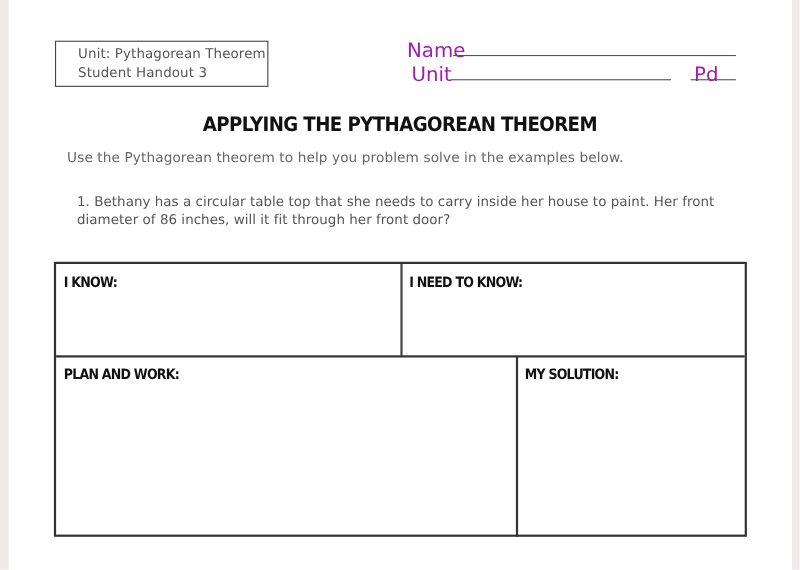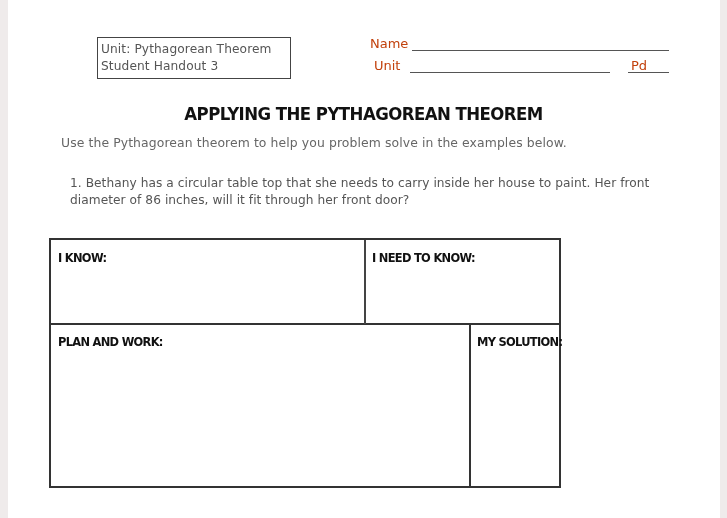--- a/index.html
+++ b/index.html
@@ -16,28 +16,27 @@
       position: absolute; left: 0; top: 0; width: 8px; height: 518px;
       background: #efebeb;
     }
     .edge-right {
       position: absolute; right: 0; top: 0; width: 7px; height: 518px;
       background: #efebeb;
     }
     .unit-box {
       position: absolute; left: 50px; top: 37px; width: 194px; height: 42px;
       border: 1.5px solid #444444;
-      padding: 3px 0 0 3px;
+      padding: 3px 0 0 20px;
       font-size: 12.2px; line-height: 17px; color: #555555;
       letter-spacing: 0.1px;
-      margin-left: 47px;
     }
     .unit-box div { white-space: nowrap; }
     .field {
-      position: absolute; font-size: 13px; color: #c2410c; white-space: nowrap;
+      position: absolute; font-size: 18px; color: #a21caf; white-space: nowrap;
     }
     .line {
       position: absolute; height: 1.2px; background: #555555;
     }
     .title {
       position: absolute; left: 0; top: 103px; width: 727px;
       text-align: center;
       font-family: "DejaVu Sans", sans-serif;
       font-weight: bold;
       font-size: 18px;
@@ -51,21 +50,21 @@
       letter-spacing: 0.1px;
       text-align: right;
     }
     .problem {
       position: absolute; left: 55px; top: 175px; width: 620px;
       font-size: 12.2px; line-height: 17px; color: #555555;
       letter-spacing: 0.05px;
     }
     .problem div { white-space: nowrap; margin-left: 15px; }
     .grid {
-      position: absolute; left: 49px; top: 238px; width: 512px; height: 250px;
+      position: absolute; left: 49px; top: 238px; width: 630px; height: 250px;
       border: 2px solid #333333;
     }
     .hline {
       position: absolute; left: 0; top: 83px; width: 100%; height: 2px; background: #333333;
     }
     .vline-top {
       position: absolute; left: 313px; top: 0; width: 2px; height: 84px; background: #444444;
     }
     .vline-bottom {
       position: absolute; left: 418px; top: 84px; width: 2px; height: 164px; background: #333333;

